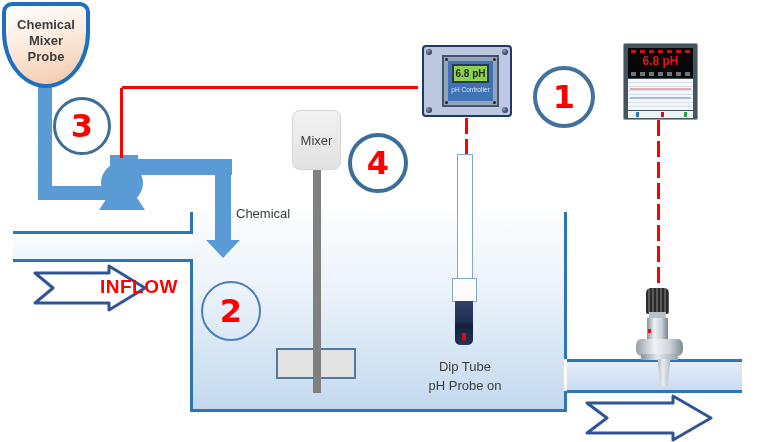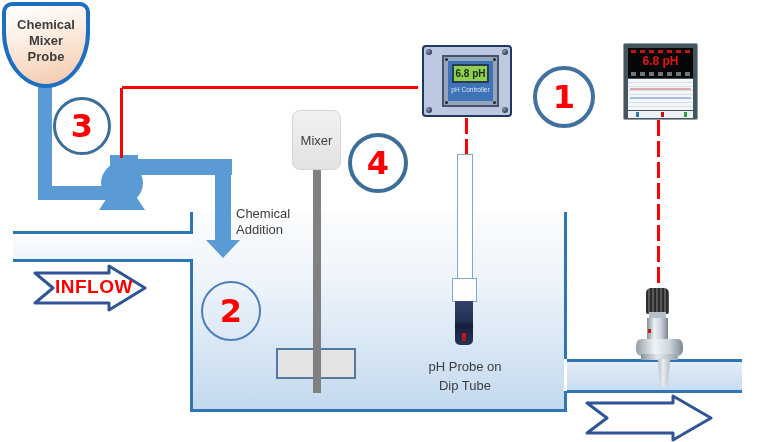--- a/index.html
+++ b/index.html
@@ -53,21 +53,21 @@
     background:linear-gradient(180deg,#fcfdff 0%,#eef4fb 100%); }
   .outflow-pipe { left:567px; top:359px; width:175px; height:34px;
     background:linear-gradient(180deg,#e3edf8 0%,#c9dcf0 100%); }
   .pipe-cap { background:#ffffff; z-index:3; }
   .inflow-cap  { left:4px;  top:227px; width:9px;  height:40px; }
   .outflow-cap { left:742px; top:355px; width:11px; height:42px; }
 
   
   .flow-arrow { z-index:7; }
   .arrow-label { position:absolute; z-index:8; color:#ff0000; font-weight:bold; font-size:19px;
-    letter-spacing:.5px; text-align:center; }
+    letter-spacing:.5px; text-align:center;margin-left:45px; }
 
   
   .callout { border-radius:50%; z-index:9; display:flex; align-items:center; justify-content:center;
     background:transparent; }
   .callout span { color:#ff0000; font-family:"DejaVu Sans",sans-serif; font-weight:bold; font-size:32px; }
   .callout-1 { left:533px; top:66px; width:62px; height:62px; border:4px solid #41719c; }
   .callout-2 { left:201px; top:281px; width:60px; height:60px; border:2px solid #4a7ebb; }
   .callout-3 { left:53px;  top:97px;  width:58px; height:58px; border:3px solid #3b6e98; }
   .callout-4 { left:348px; top:133px; width:60px; height:60px; border:4px solid #3b6e98; }
 
@@ -205,25 +205,24 @@
   </div>
 
   <div class="mixer-box">
     <span>Mixer</span>
   </div>
   <div class="mixer-shaft"></div>
   <div class="mixer-paddle"></div>
 
   <div class="diagram-label chem-add-label">
     <div>Chemical</div>
-    <div>Addition</div>
   </div>
   <div class="diagram-label probe-label">
+    <div>Dip Tube</div>
     <div>pH Probe on</div>
-    <div>Dip Tube</div>
   </div>
 
   <div class="controller">
     <div class="ctl-screw" style="left:2px; top:2px;"></div>
     <div class="ctl-screw" style="right:2px; top:2px;"></div>
     <div class="ctl-screw" style="left:2px; bottom:2px;"></div>
     <div class="ctl-screw" style="right:2px; bottom:2px;"></div>
     <div class="ctl-frame">
       <div class="ctl-frame-screw" style="left:1px; top:1px;"></div>
       <div class="ctl-frame-screw" style="right:1px; top:1px;"></div>

